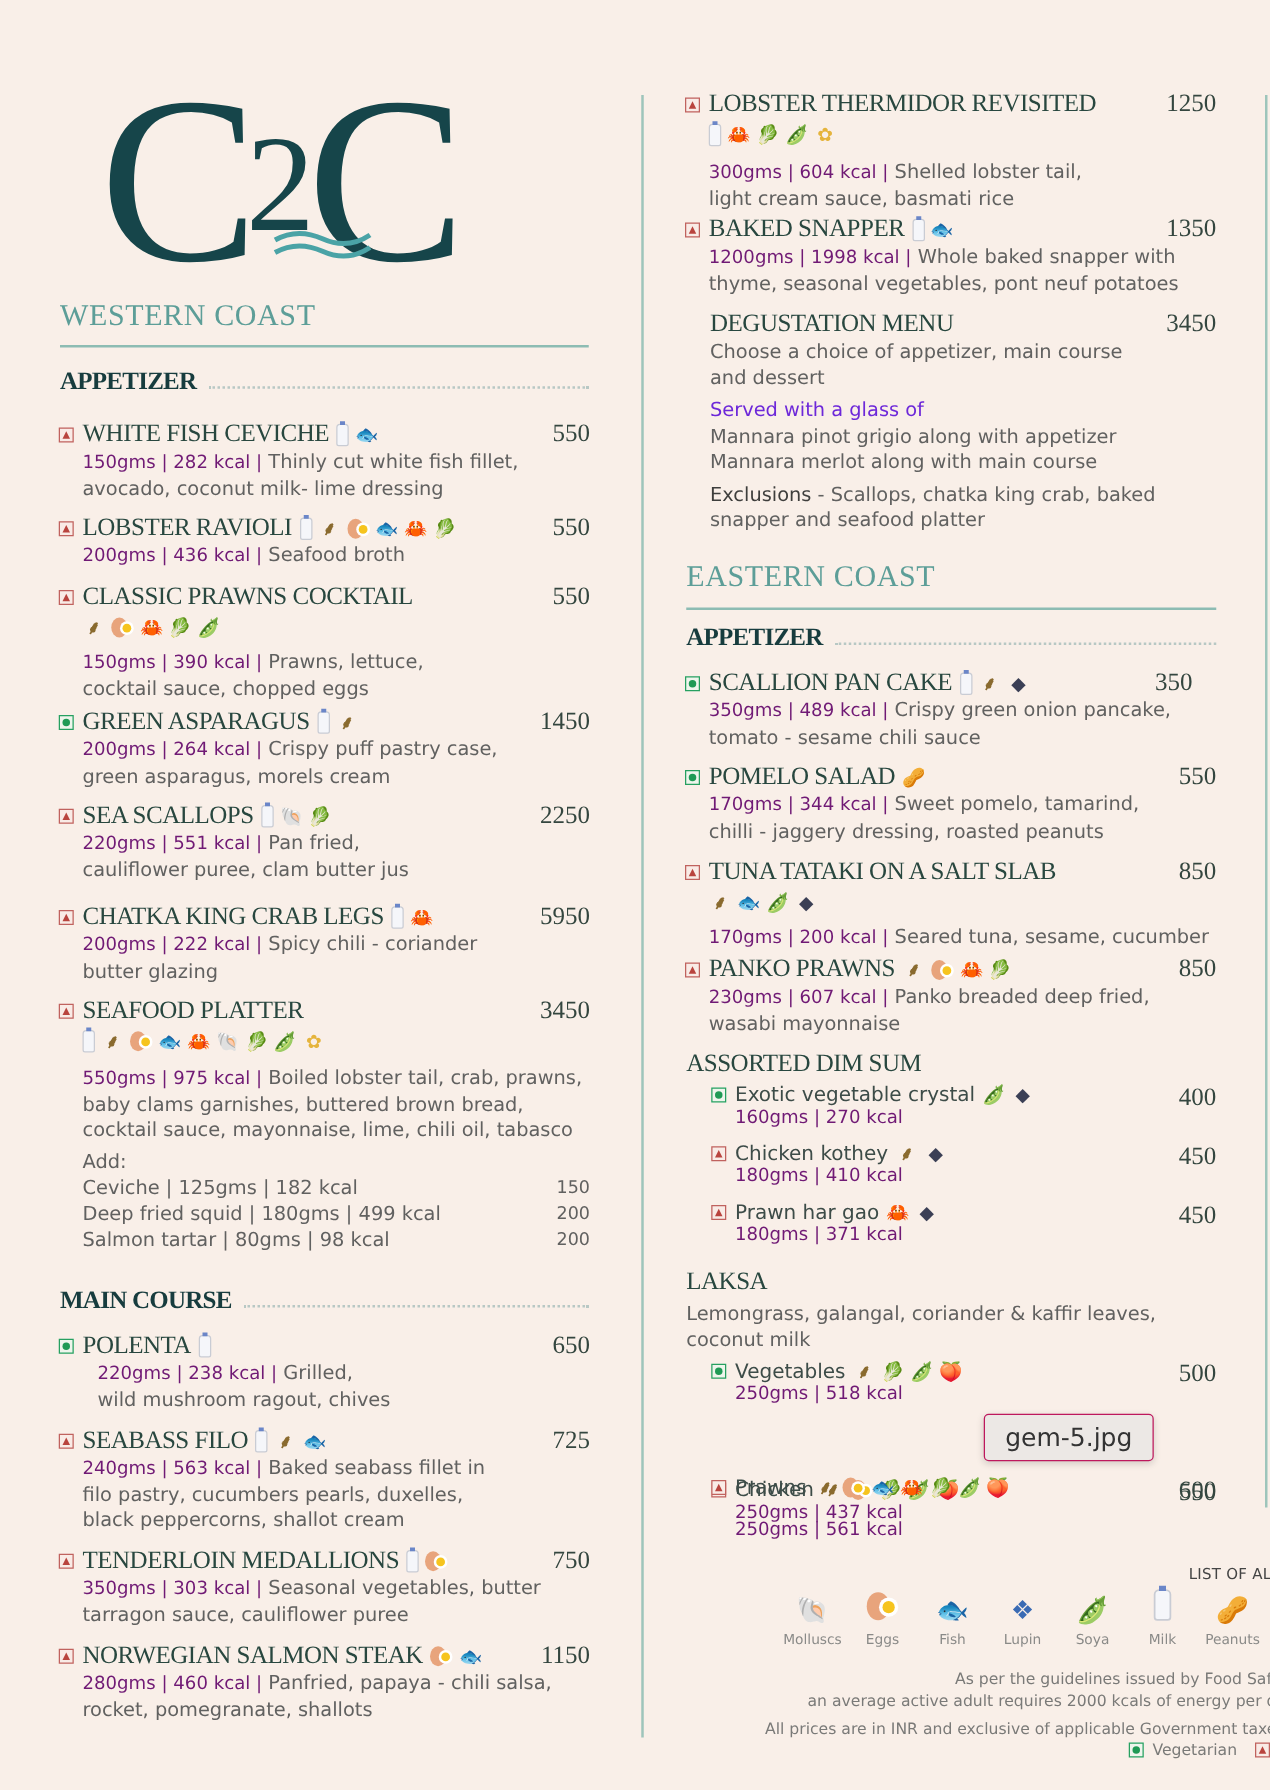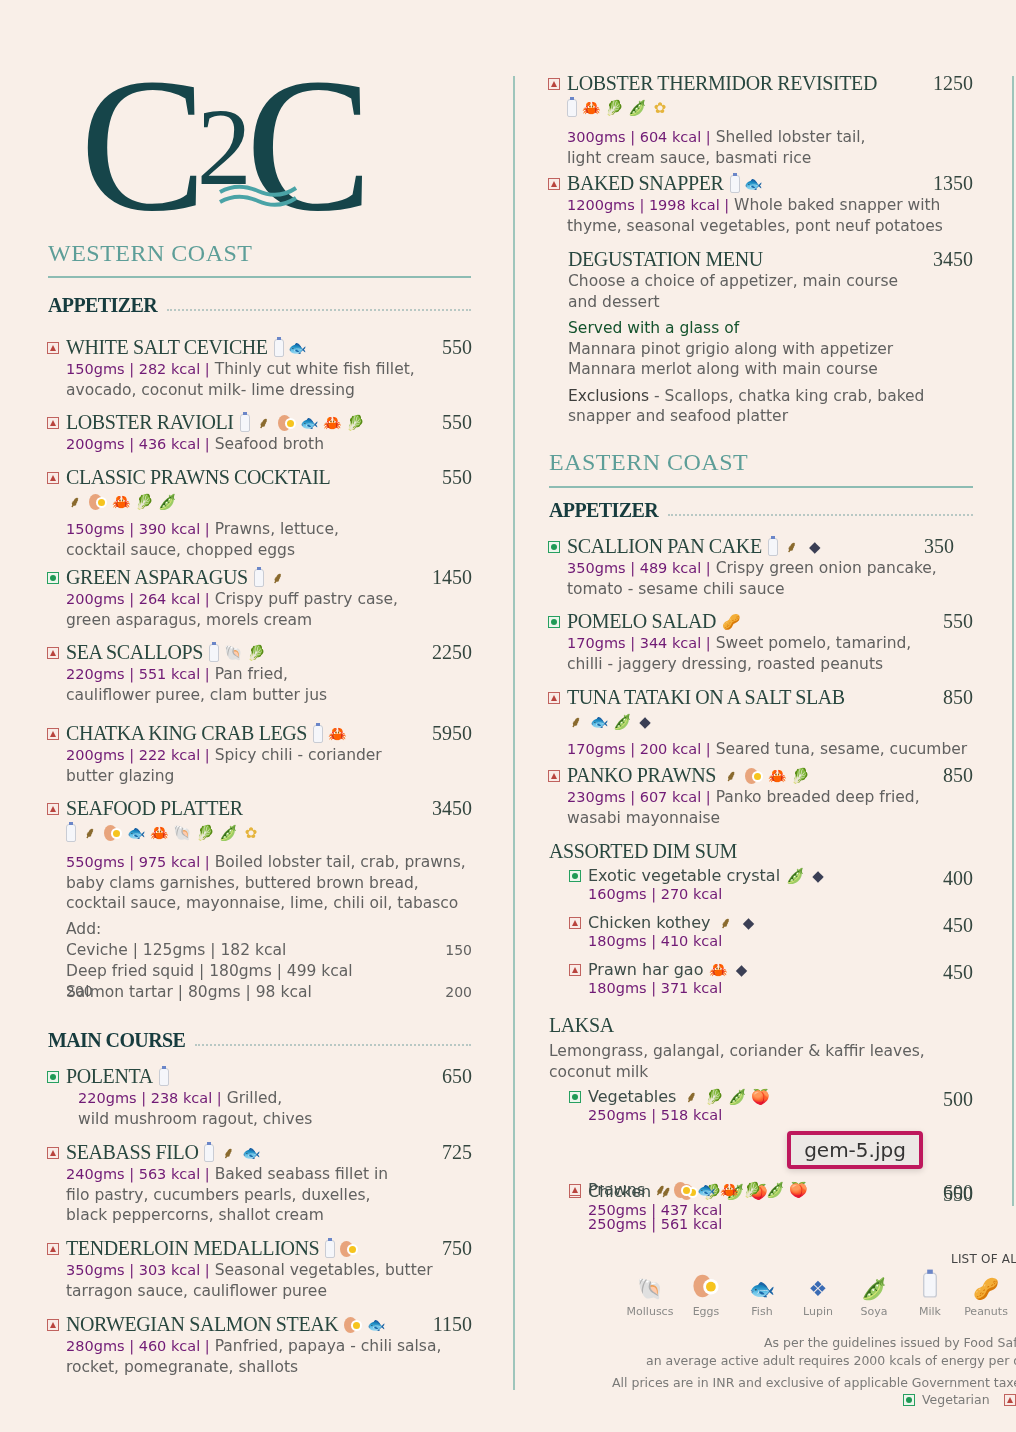--- a/index.html
+++ b/index.html
@@ -97,21 +97,21 @@
 
   .allergen-title { position: absolute; left: 951px; top: 1252px; font-size: 12px; color: #444; letter-spacing: 0.2px; white-space: nowrap; }
   .legend { position: absolute; left: 622px; top: 1272px; display: flex; gap: 0; }
   .legend .cell { width: 56px; text-align: center; }
   .legend .gly { font-size: 22px; height: 30px; line-height: 30px; }
   .legend .lbl { font-size: 11px; color: #8a8a88; margin-top: 3px; }
   .foot { position: absolute; font-size: 12.5px; color: #7a7a78; white-space: nowrap; }
 
   .tooltip {
     position: absolute; left: 787px; top: 1131px; width: 136px; height: 38px;
-    background: #ece8e5; border: 4px solid #be185d; border-radius: 4px;
+    background: #ece8e5; border: 1px solid #be185d; border-radius: 4px;
     box-shadow: 0 2px 6px rgba(0,0,0,0.15);
     font-size: 20px; color: #333; display: flex; align-items: center; justify-content: center;
   }
 </style>
 </head>
 <body>
 
 <div class="logo">
   <span class="c">C</span>
   <span class="two">2</span>
@@ -127,21 +127,21 @@
 
 <div class="section-head" style="left:48px; top:294px; width:423px;">
   <span>APPETIZER</span>
   <span class="dots"></span>
 </div>
 
 <div id="west-list">
     <div class="item" style="left: 47px; top: 336px;">
       <div class="row">
         <span class="marker nonveg"></span>
-        <span class="name">WHITE SALT CEVICHE</span>
+        <span class="name">WHITE FISH CEVICHE</span>
         <span class="icons">
           <span class="ic milk"></span>
           <span class="ic fish">🐟</span>
         </span>
       </div>
       <div class="price" style="left: 365px; top: 0px;">550</div>
       <div style="margin-left: 19px;">
         <div class="desc"><b>150gms | 282 kcal |</b> Thinly cut white fish fillet,</div>
         <div class="desc">avocado, coconut milk- lime dressing</div>
       </div>
@@ -241,21 +241,21 @@
           <span class="ic soya">🫛</span>
           <span class="ic mustard">✿</span>
         </span><div class="desc" style="margin-top: 6px;"><b>550gms | 975 kcal |</b> Boiled lobster tail, crab, prawns,</div><div class="desc">baby clams garnishes, buttered brown bread,</div><div class="desc">cocktail sauce, mayonnaise, lime, chili oil, tabasco</div></div>
     </div>
     <div class="item" style="left: 66px; top: 919px; width: 406px;">
       <div class="desc">Add:</div>
       <div style="display: flex; justify-content: space-between; height: 21px;">
         <div class="desc">Ceviche | 125gms | 182 kcal</div>
         <div class="desc" style="font-size: 14px;">150</div>
       </div>
-      <div style="display: flex; justify-content: flex-start; height: 21px; flex-direction: column;">
+      <div style="display: flex; justify-content: space-between; height: 21px;">
         <div class="desc">Deep fried squid | 180gms | 499 kcal</div>
         <div class="desc" style="font-size: 14px;">200</div>
       </div>
       <div style="display: flex; justify-content: space-between; height: 21px;">
         <div class="desc">Salmon tartar | 80gms | 98 kcal</div>
         <div class="desc" style="font-size: 14px;">200</div>
       </div>
     </div>
     <div class="item" style="left: 47px; top: 1065px;">
       <div class="row">
@@ -355,21 +355,21 @@
 </div>
 
 <div class="vdiv"></div>
 <div class="rdiv"></div>
 
 <div class="item" style="left:568px; top:248px; width:420px;">
   <div class="name">DEGUSTATION MENU</div>
   <div class="price" style="left:345px; top:0;">3450</div>
   <div class="desc">Choose a choice of appetizer, main course</div>
   <div class="desc">and dessert</div>
-  <div class="desc" style="margin-top:6px; color:#14532d;">Served with a glass of</div>
+  <div class="desc" style="margin-top:6px; color:#6d28d9;">Served with a glass of</div>
   <div class="desc">Mannara pinot grigio along with appetizer</div>
   <div class="desc">Mannara merlot along with main course</div>
   <div class="desc" style="margin-top:6px;"><span style="color:#3e3e3c">Exclusions</span><span> - Scallops, chatka king crab, baked</span></div>
   <div class="desc">snapper and seafood platter</div>
 </div>
 
 <div class="coast-title" style="left:549px; top:449px;">EASTERN COAST</div>
 <div class="coast-rule" style="left:549px; top:486px; width:424px;"></div>
 
 <div class="section-head" style="left:549px; top:499px; width:424px;">

